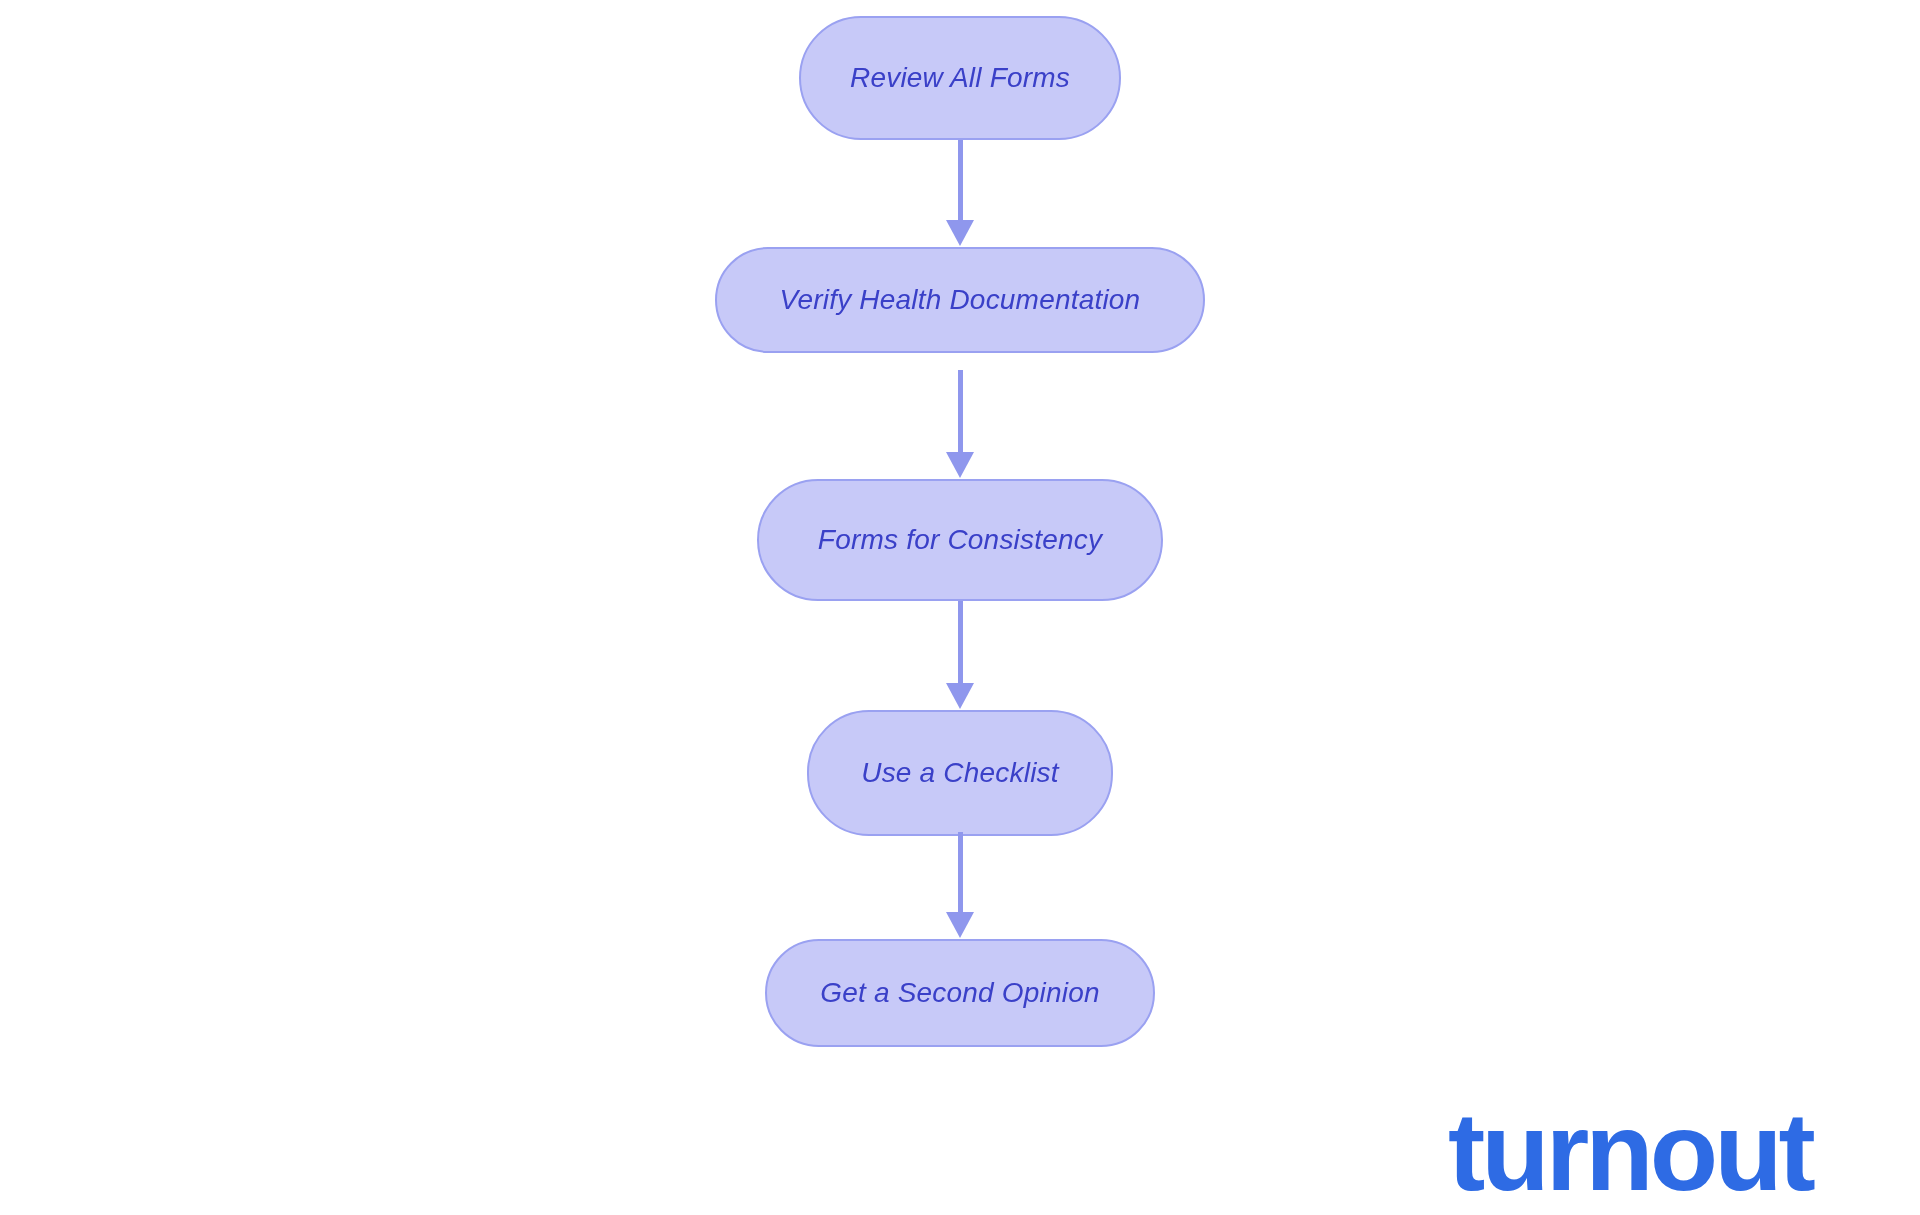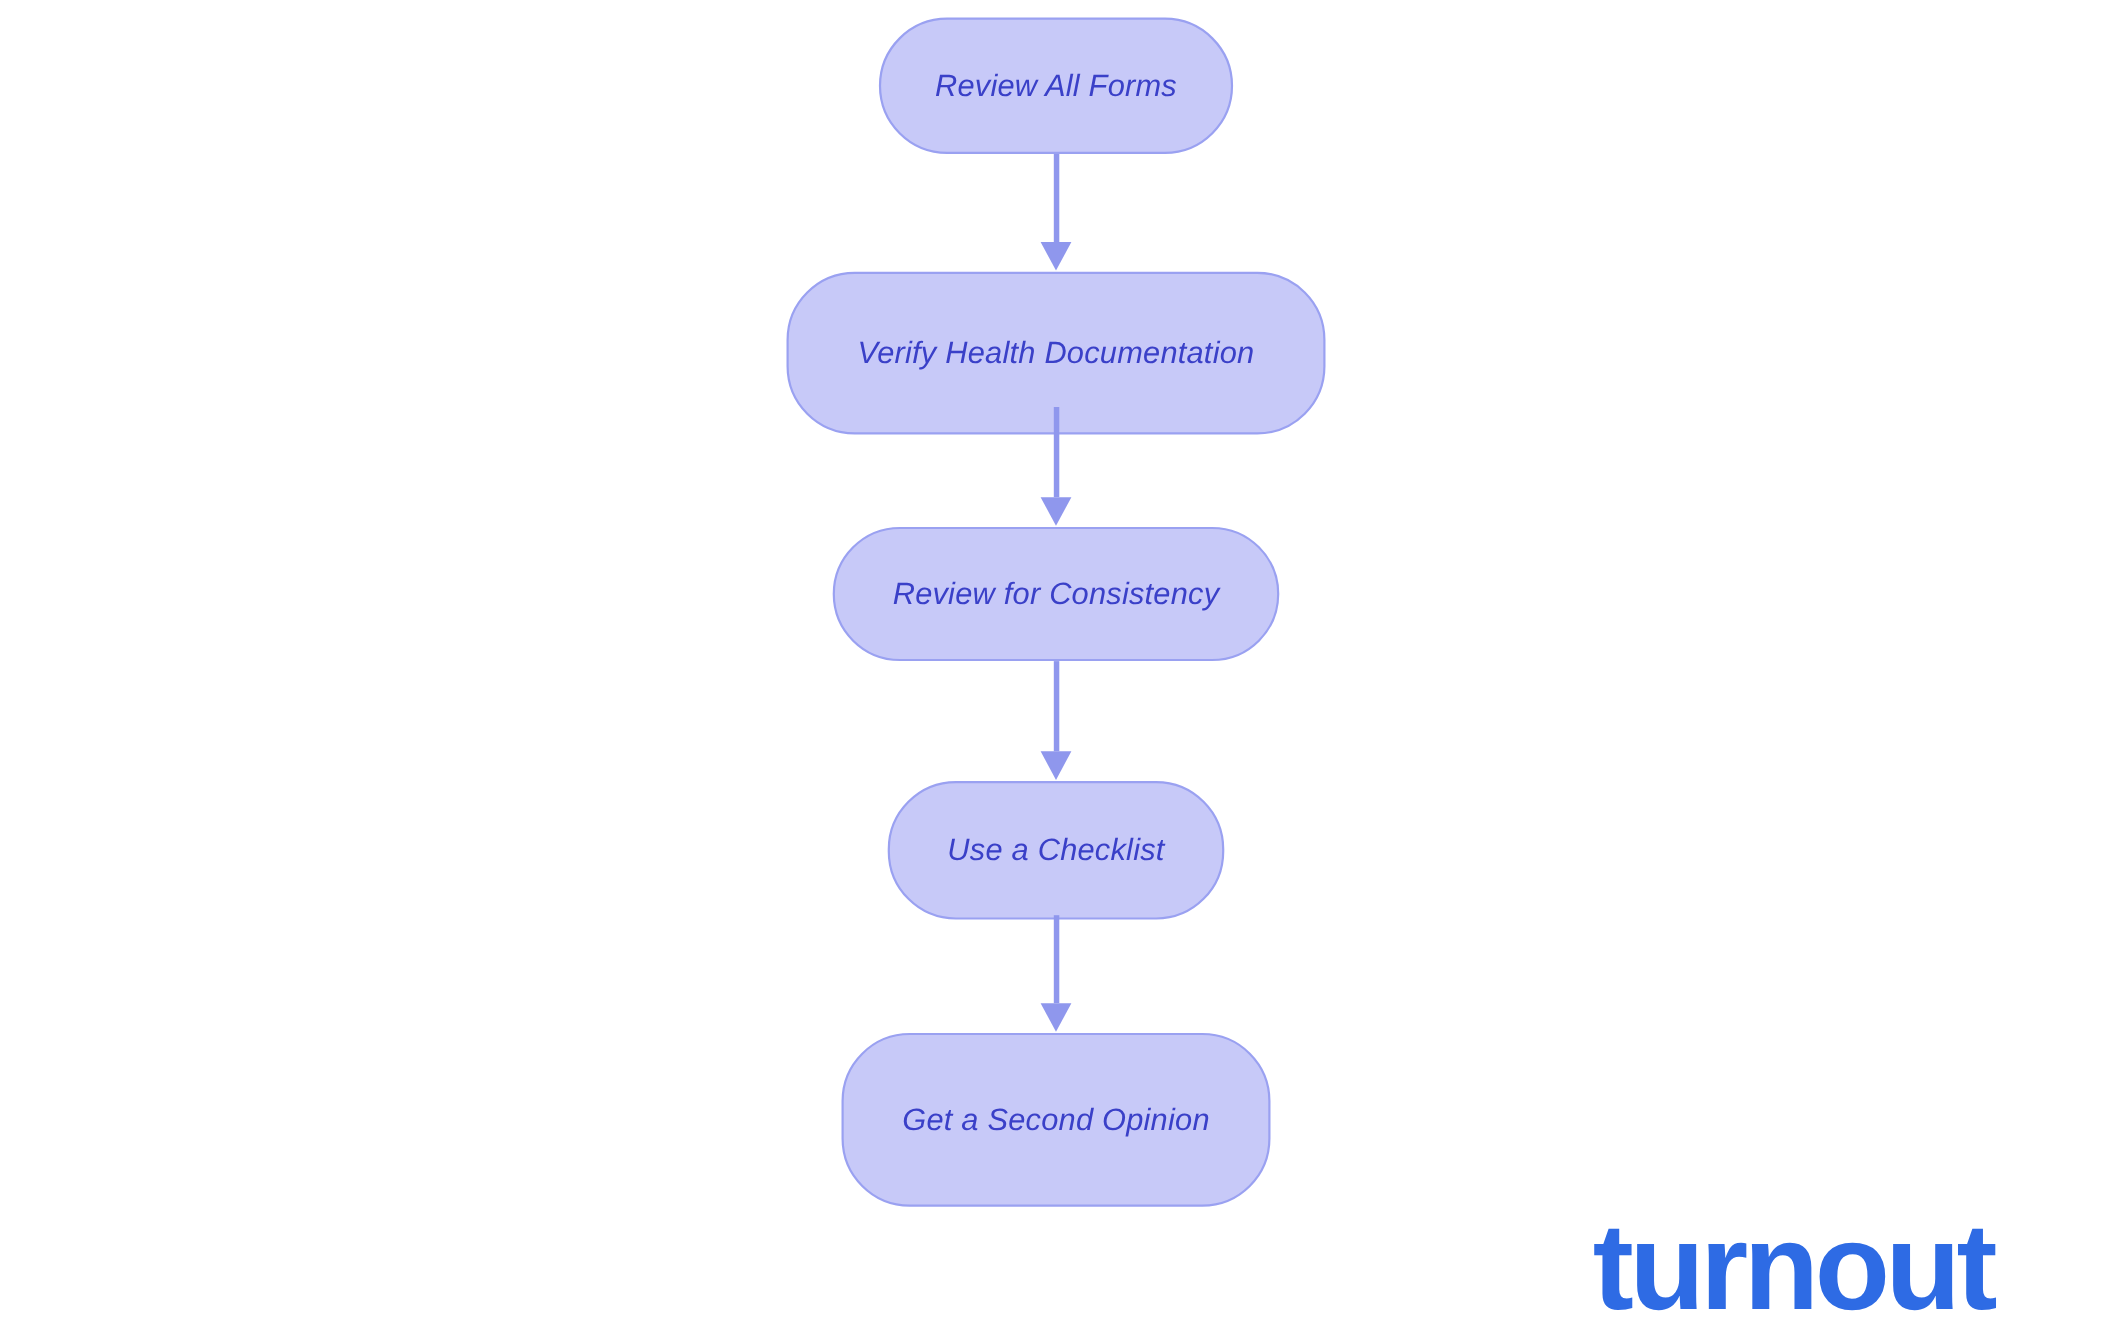--- a/index.html
+++ b/index.html
@@ -30,24 +30,24 @@
     border-radius: 62px;
     font-style: italic;
   }
   .flow-node .node-label {
     font-size: 28px;
     color: var(--node-text);
     white-space: nowrap;
     letter-spacing: 0.2px;
   }
   .n1 { left: 799px; top: 16px;  width: 322px; height: 124px; }
-  .n2 { left: 715px; top: 247px; width: 490px; height: 148px; }
+  .n2 { left: 715px; top: 247px; width: 490px; height: 106px; }
   .n3 { left: 757px; top: 479px; width: 406px; height: 122px; }
   .n4 { left: 807px; top: 710px; width: 306px; height: 126px; }
-  .n5 { left: 765px; top: 939px; width: 390px; height: 158px; }
+  .n5 { left: 765px; top: 939px; width: 390px; height: 108px; }
 
   .arrow {
     position: absolute;
     left: 946px;            
     width: 28px;
     display: flex;
     flex-direction: column;
     align-items: center;
   }
   .a1 { top: 140px; height: 106px; }
@@ -95,21 +95,21 @@
   <div class="flow-node n2">
     <span class="node-label">Verify Health Documentation</span>
   </div>
 
   <div class="arrow a2">
     <div class="arrow-shaft"></div>
     <div class="arrow-head"></div>
   </div>
 
   <div class="flow-node n3">
-    <span class="node-label">Review for Consistency</span>
+    <span class="node-label">Forms for Consistency</span>
   </div>
 
   <div class="arrow a3">
     <div class="arrow-shaft"></div>
     <div class="arrow-head"></div>
   </div>
 
   <div class="flow-node n4">
     <span class="node-label">Use a Checklist</span>
   </div>

